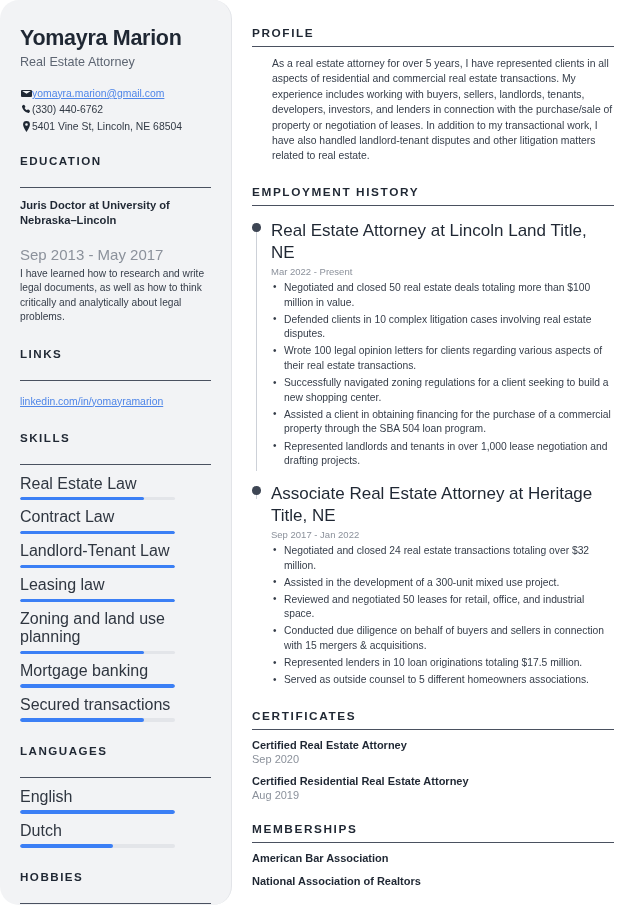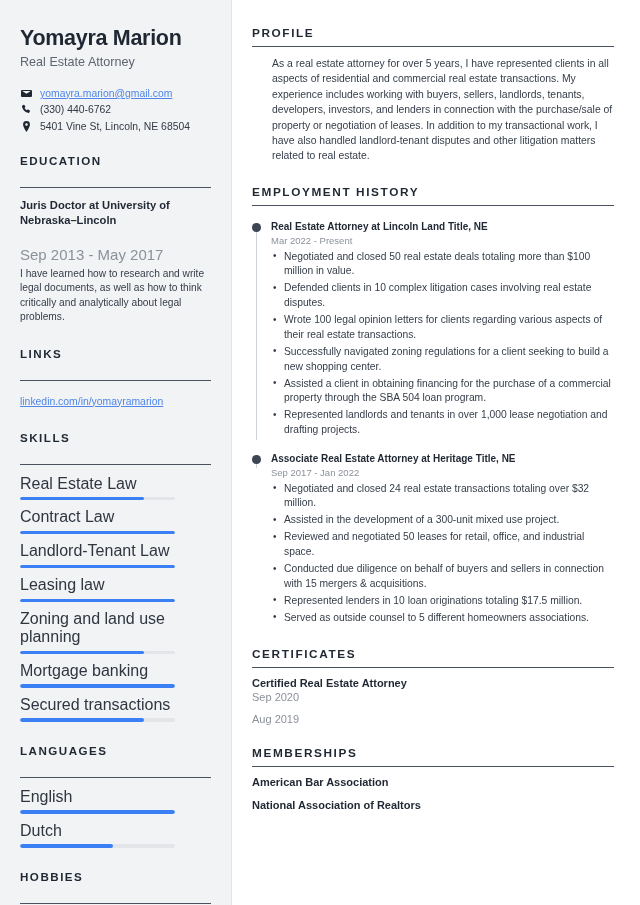--- a/index.html
+++ b/index.html
@@ -10,31 +10,32 @@
     color: #2f3640;
   }
   .page { position: relative; width: 640px; height: 905px; display: flex; background:#fff; }
 
   
   .sidebar {
     width: 232px; min-width: 232px; height: 905px;
     background: #f2f3f5;
     border-right: 1px solid #e2e4e8;
     padding: 26px 20px 20px 20px;
+    border-radius: 19px;
   }
   .name {
     font-size: 21.5px; font-weight: 700; letter-spacing: -0.3px;
     color: #1f2733; line-height: 1.2;
   }
   .job-title {
     font-size: 12.6px; color: #5d6572; margin-top: 3px; font-weight: 400;
   }
   .contact { margin-top: 19px; }
   .contact-row {
-    display: flex; align-items: center; gap: 8px;
+    display: flex; align-items: center; gap: 0;
     margin-bottom: 5.5px; font-size: 10.4px; color: #323a45;
   }
   .contact-row .ico {
     width: 12px; min-width: 12px; display: flex; align-items: center; justify-content: center;
     color: #1f2733;
   }
   .contact-row a, .link-a {
     color: #4f86e8; text-decoration: underline; font-size: 10.4px;
   }
 
@@ -75,21 +76,21 @@
   .job::before {
     content: ""; position: absolute; left: 4.2px; top: 4px; bottom: -2px;
     width: 1px; background: #cdd1d8;
   }
   .job:last-of-type::before { bottom: auto; height: 12px; }
   .dot {
     position: absolute; left: 0; top: 3.4px;
     width: 8.6px; height: 8.6px; border-radius: 50%;
     background: #3e4654;
   }
-  .job-role { font-size: 10px; font-weight: 700; color: #1f2733; line-height: 1.3; margin-top: 14px; }
+  .job-role { font-size: 17px; font-weight: 400; color: #1f2733; line-height: 1.3; margin-top: 14px; }
   .job-date { font-size: 9.5px; color: #8b919b; margin-top: 2px; margin-bottom: 4px; }
   .bullets { list-style: none; }
   .bullets li {
     position: relative; padding-left: 13px;
     font-size: 10.3px; line-height: 1.42; color: #353d49; margin-bottom: 2.5px;
   }
   .bullets li::before {
     content: "•"; position: absolute; left: 2px; top: -0.5px; color: #353d49; font-size: 10px;
   }
   .job + .job { margin-top: 7px; }
@@ -271,20 +272,21 @@
     </section>
 
     <section class="m-sec">
       <div class="m-head">CERTIFICATES</div>
       <div id="certs-list">
           <div class="cert">
             <div class="cert-name">Certified Real Estate Attorney</div>
             <div class="cert-date">Sep 2020</div>
           </div>
           <div class="cert">
+            <div class="cert-name">Certified Residential Real Estate Attorney</div>
             <div class="cert-date">Aug 2019</div>
           </div>
         </div>
     </section>
 
     <section class="m-sec">
       <div class="m-head">MEMBERSHIPS</div>
       <div id="members-list">
           <div class="member">American Bar Association</div>
           <div class="member">National Association of Realtors</div>

